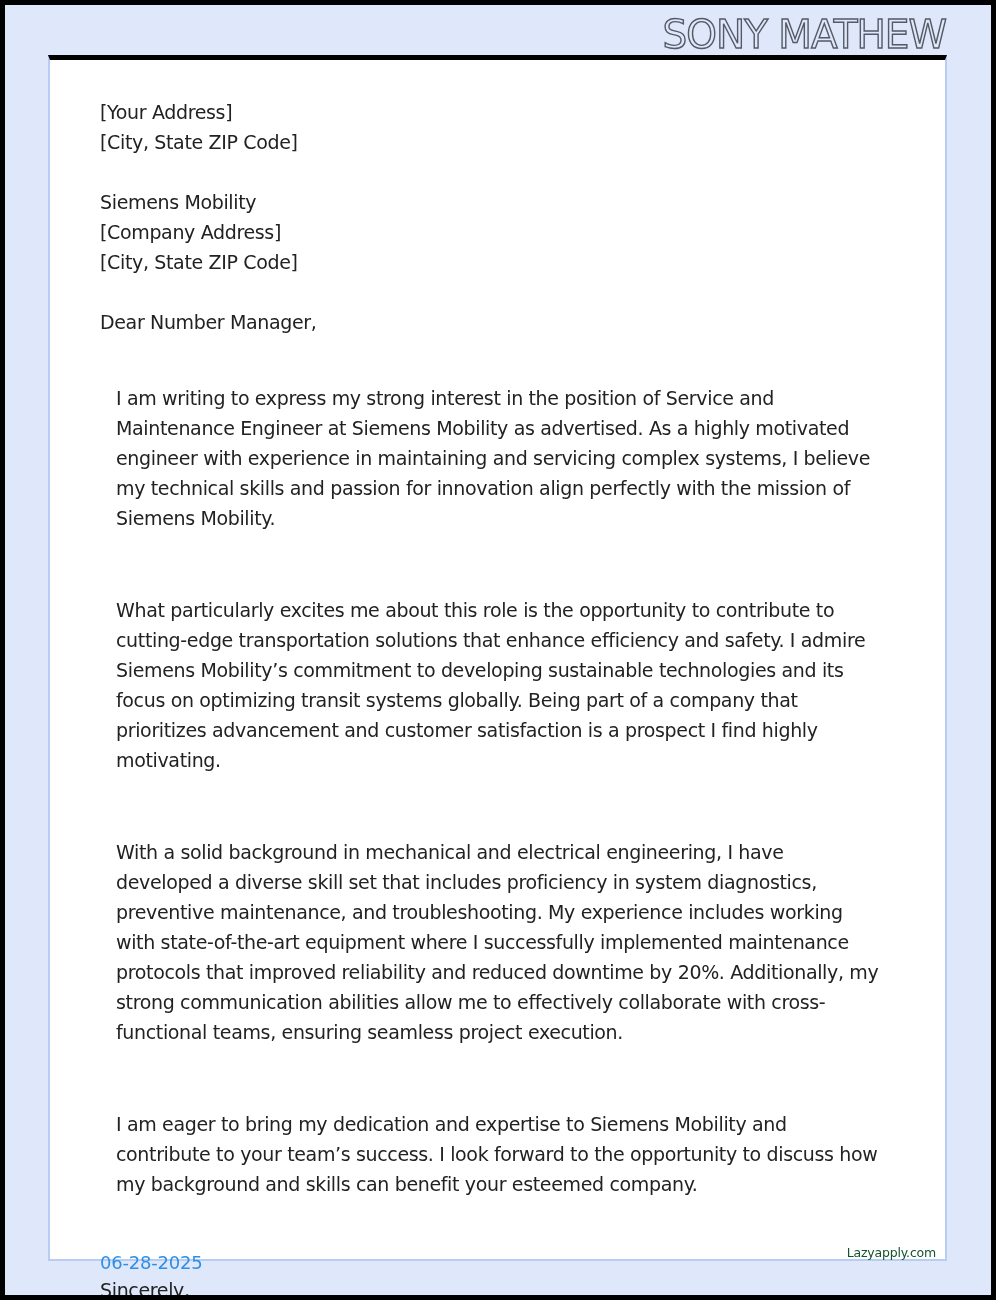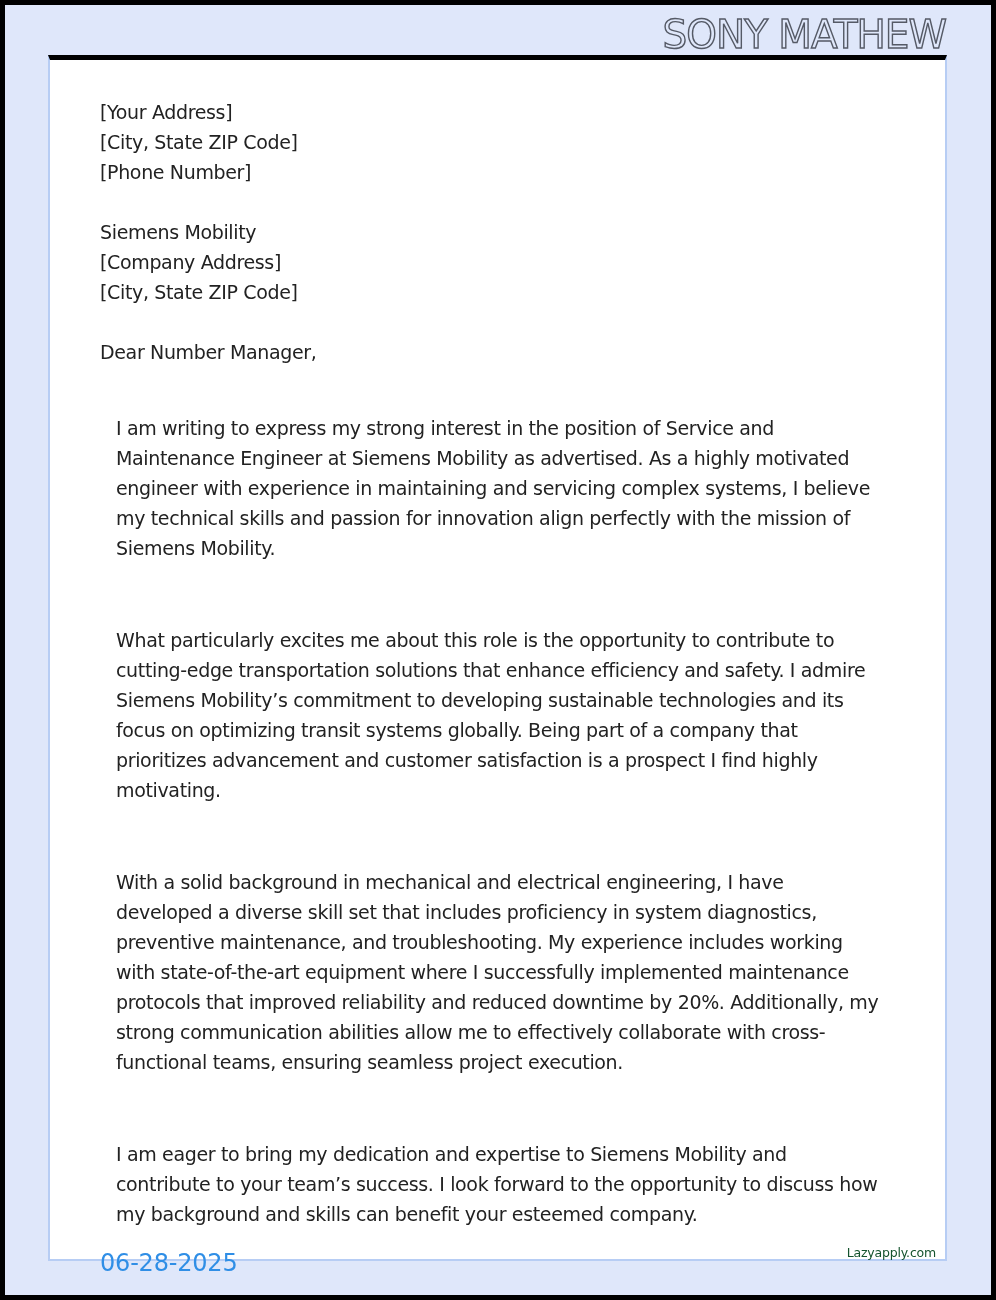--- a/index.html
+++ b/index.html
@@ -29,39 +29,38 @@
     .content {
       position: absolute; left: 100px; top: 97px; width: 800px;
       font-size: 19px; line-height: 30px; color: #222;
       letter-spacing: -0.35px;
     }
     .line { display: block; white-space: nowrap; }
     .gap { height: 30px; }
     .para { display: block; margin: 16px; }
     .date-foot {
       position: absolute; left: 100px; top: 1248px;
-      font-size: 24px; line-height: 30px; color: #2f8ee6; letter-spacing: -0.2px; text-align: right;
+      font-size: 18px; line-height: 30px; color: #2f8ee6; letter-spacing: -0.2px; text-align: right;
     }
     .brand {
       position: absolute; right: 60px; top: 1245px;
       font-size: 12.5px; color: #14532d; letter-spacing: -0.2px;
     }
   </style>
 </head>
 <body>
 
 <div class="page"></div>
 
 <div class="name-title">SONY MATHEW</div>
 
 <div class="content">
   <div>
     <span class="line">[Your Address]</span>
     <span class="line">[City, State ZIP Code]</span>
-    <span class="line">[Phone Number]</span>
   </div>
   <div class="gap"></div>
   <div>
     <span class="line">Siemens Mobility</span>
     <span class="line">[Company Address]</span>
     <span class="line">[City, State ZIP Code]</span>
   </div>
   <div class="gap"></div>
   <span class="line">Dear Number Manager,</span>
   <div class="gap"></div>

